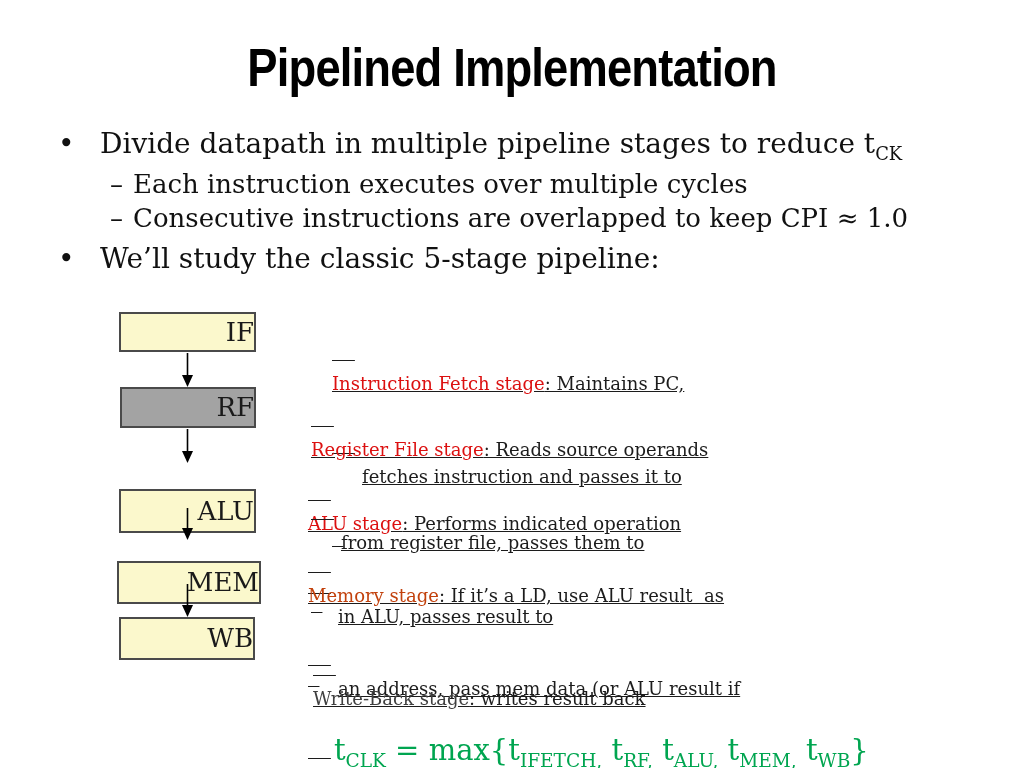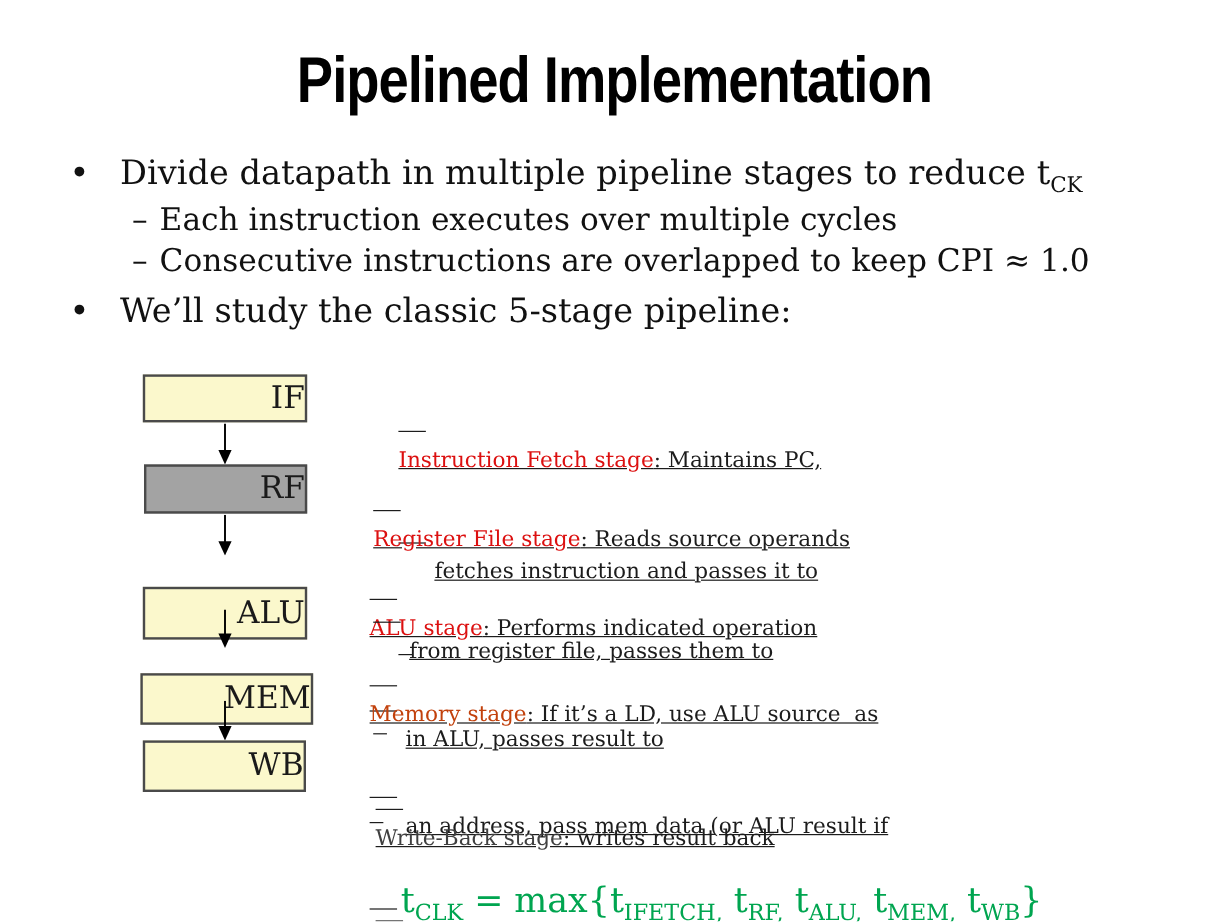--- a/index.html
+++ b/index.html
@@ -100,21 +100,21 @@
     <div><span class="stage-name" style="color: rgb(220, 16, 16);">ALU stage</span><span>: Performs indicated operation</span></div>
     <div class="cont">in ALU, passes result to</div>
   </div>
 
   <div class="stage-desc" style="left:311px; top:372px;">
     <div><span class="stage-name" style="color: rgb(220, 16, 16);">Register File stage</span><span>: Reads source operands</span></div>
     <div class="cont">from register file, passes them to</div>
   </div>
 
   <div class="stage-desc" style="left:308px; top:518px;">
-    <div><span class="stage-name" style="color: #c2410c;">Memory stage</span><span>: If it’s a LD, use ALU source  as</span></div>
+    <div><span class="stage-name" style="color: #c2410c;">Memory stage</span><span>: If it’s a LD, use ALU result  as</span></div>
     <div class="cont">an address, pass mem data (or ALU result if</div>
     <div class="cont">not LD) to</div>
   </div>
 
   <div class="stage-desc" style="left:313px; top:621px;">
     <div><span class="stage-name" style="color: #404040;">Write-Back stage</span><span>: writes result back</span></div>
     
   </div>
 
   <div class="formula" style="color: rgb(0, 165, 80);">

